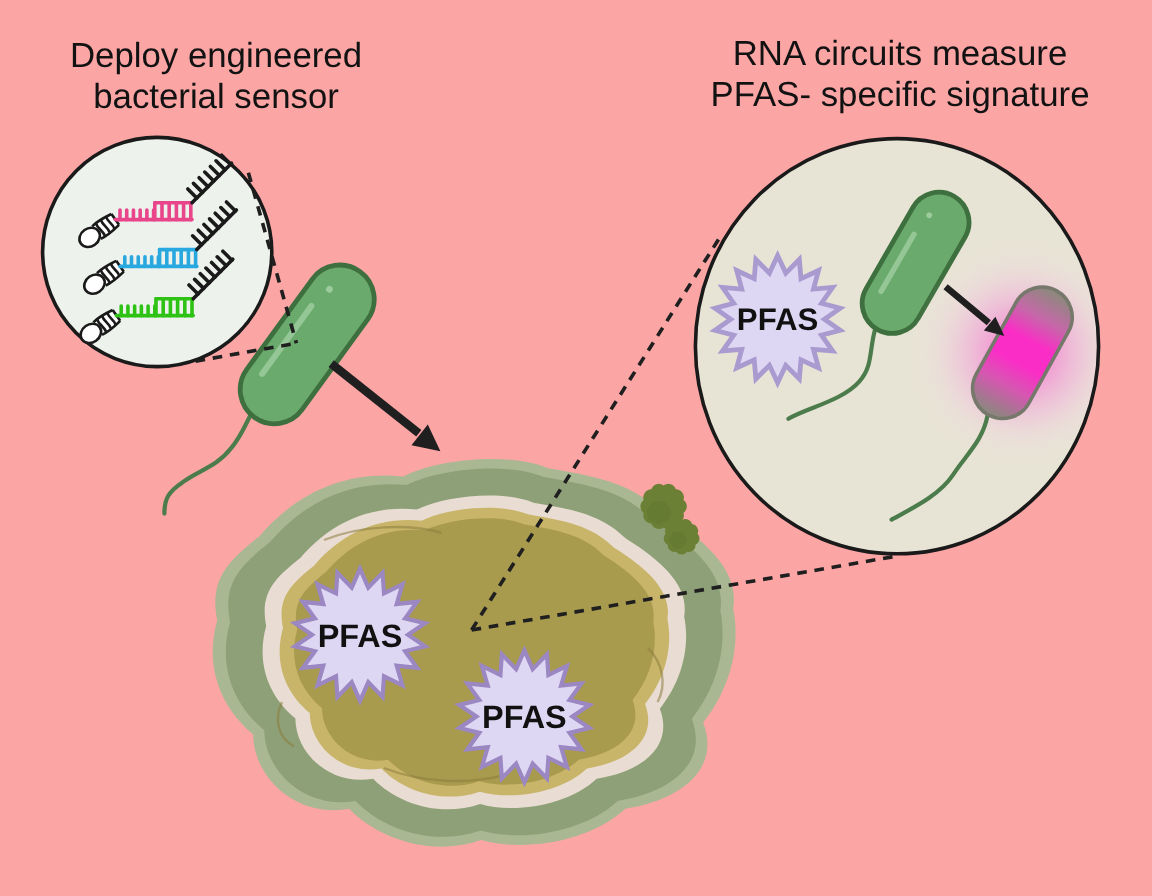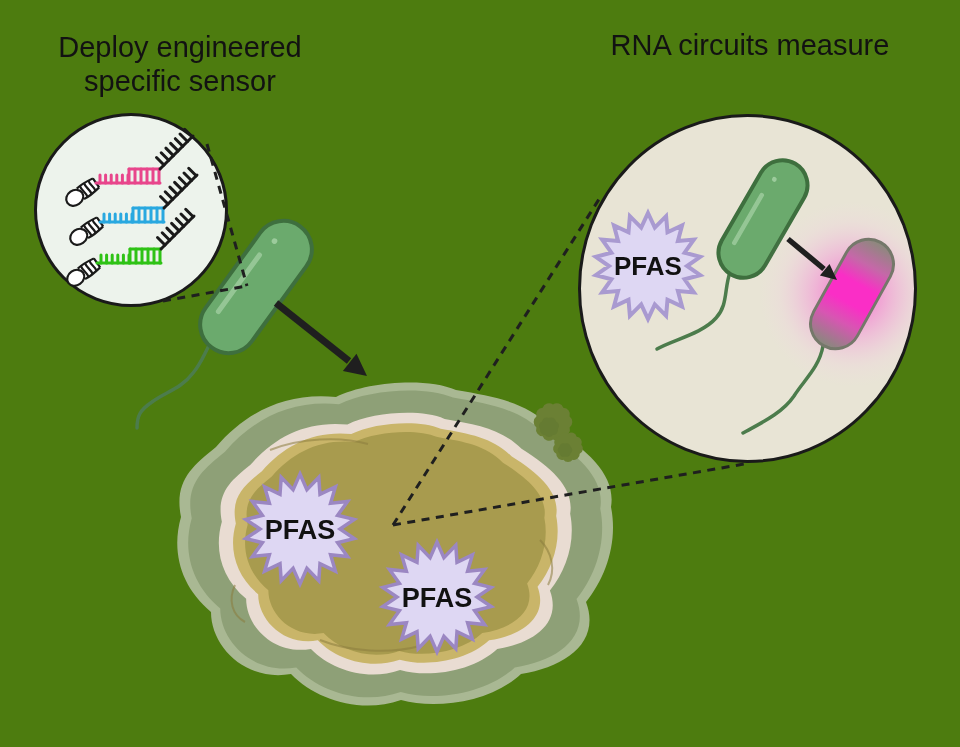--- a/index.html
+++ b/index.html
@@ -1,35 +1,36 @@
 <!DOCTYPE html>
 <html><head>
 <meta charset="utf-8">
 <style>
   html,body{margin:0;padding:0;background:#fff;}
-  #stage{position:relative;width:960px;height:747px;background:#4d7c0f;overflow:hidden;
+  #stage{position:relative;width:960px;height:747px;background:#fca5a5;overflow:hidden;
          font-family:"Liberation Sans",sans-serif;}
   .title{position:absolute;text-align:center;font-size:29px;line-height:34px;
          font-weight:400;color:#121212;letter-spacing:0;}
   #diagram{position:absolute;left:0;top:0;}
   text.pfas{font-family:"Liberation Sans",sans-serif;font-weight:700;fill:#111;
             text-anchor:middle;}
 </style>
 </head>
 <body>
 
 <div id="stage">
 
   <div class="title" style="left:20px;top:30px;width:320px;">
     <div>Deploy engineered</div>
-    <div>specific sensor</div>
+    <div>bacterial sensor</div>
   </div>
 
   <div class="title" style="left:548px;top:28px;width:404px;">
     <div>RNA circuits measure</div>
+    <div>PFAS- specific signature</div>
   </div>
 
   <svg id="diagram" width="960" height="747" viewBox="0 0 960 747">
     <defs>
       <path id="blob" d="M -180,-95 C -150,-130 -110,-150 -60,-145 C -30,-160 30,-165 60,-152
         C 100,-145 130,-140 155,-115 C 195,-90 220,-65 215,-35 C 222,0 210,35 190,60
         C 205,100 170,125 125,132 C 95,160 40,168 5,158 C -35,172 -80,158 -105,132
         C -150,140 -185,105 -185,70 C -215,45 -225,10 -215,-25 C -222,-60 -205,-75 -180,-95 Z"></path>
 
       <g id="combColored" fill="none" stroke-width="3" stroke-linecap="round">

